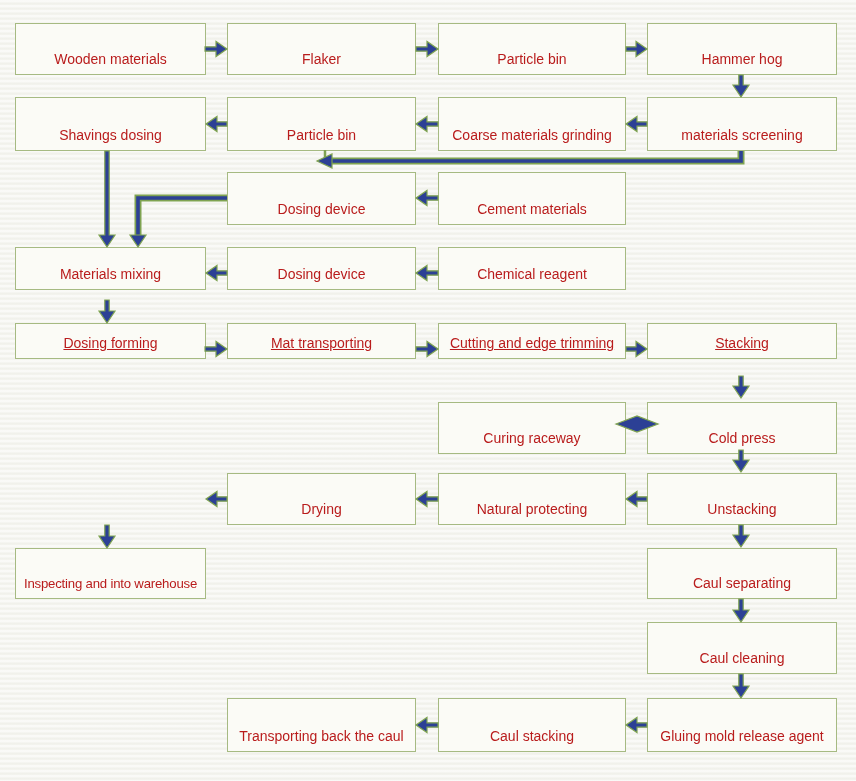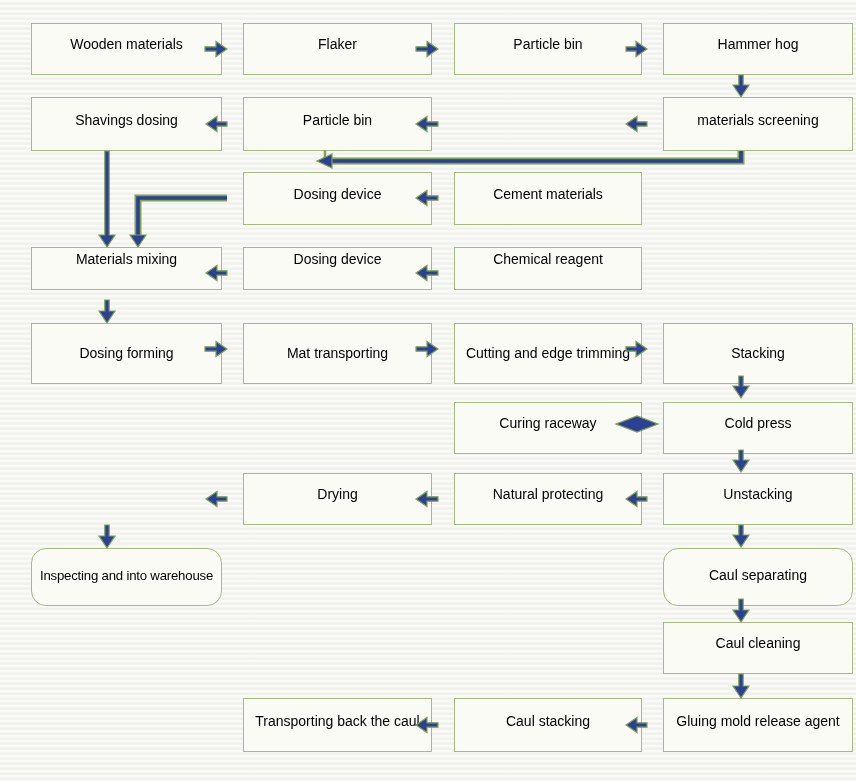--- a/index.html
+++ b/index.html
@@ -8,38 +8,38 @@
     background:#f4f4ef;
     background-image:repeating-linear-gradient(to bottom,
       rgba(255,255,255,0.5) 0px, rgba(255,255,255,0.5) 2px,
       rgba(232,234,225,0.35) 3px, rgba(244,244,239,0.3) 5px);
     font-family:"Liberation Sans", sans-serif;
   }
   .node{
     position:absolute;box-sizing:border-box;
     border:1px solid #a6ba82;background:#fbfbf6;
     display:flex;align-items:flex-end;justify-content:center;
-    padding-bottom:22px;font-size:14px;color:#000000;white-space:nowrap;margin-left:16px;
+    padding-bottom:7px;font-size:14px;color:#b91c1c;white-space:nowrap;
   }
   .node span{display:block;line-height:15px;}
   .tight{font-size:13.2px;letter-spacing:-0.2px;}
   
   .c1{left:15px;width:191px;}
   .c2{left:227px;width:189px;}
   .c3{left:438px;width:188px;}
   .c4{left:647px;width:190px;}
   
   .r1{top:23px;height:52px;}
   .r2{top:97px;height:54px;}
   .r3{top:172px;height:53px;}
   .r4{top:247px;height:43px;}
-  .r5{top:323px;height:61px;}
+  .r5{top:323px;height:36px;text-decoration:underline;}
   .r6{top:402px;height:52px;}
   .r7{top:473px;height:52px;}
-  .r8{top:548px;height:58px;border-radius:15px;}
+  .r8{top:548px;height:51px;}
   .r9{top:622px;height:52px;}
   .r10{top:698px;height:54px;}
   svg.arrows{position:absolute;left:0;top:0;width:856px;height:781px;pointer-events:none;}
   .ar{fill:#2c4095;stroke:#7fa351;stroke-width:1.2;}
   .ln-g{fill:none;stroke:#7fa351;stroke-width:7;}
   .ln-b{fill:none;stroke:#2c4095;stroke-width:3.6;}
   .stub{fill:none;stroke:#7fa351;stroke-width:2.5;}
 </style>
 </head>
 <body>
@@ -58,20 +58,23 @@
   <div class="node c4 r1">
       <span>Hammer hog</span>
     </div>
 
   <div class="node c1 r2">
       <span>Shavings dosing</span>
     </div>
   <div class="node c2 r2">
       <span>Particle bin</span>
     </div>
+  <div class="node c3 r2">
+      <span>Coarse materials grinding</span>
+    </div>
   <div class="node c4 r2">
       <span>materials screening</span>
     </div>
 
   <div class="node c2 r3">
       <span>Dosing device</span>
     </div>
   <div class="node c3 r3">
       <span>Cement materials</span>
     </div>

